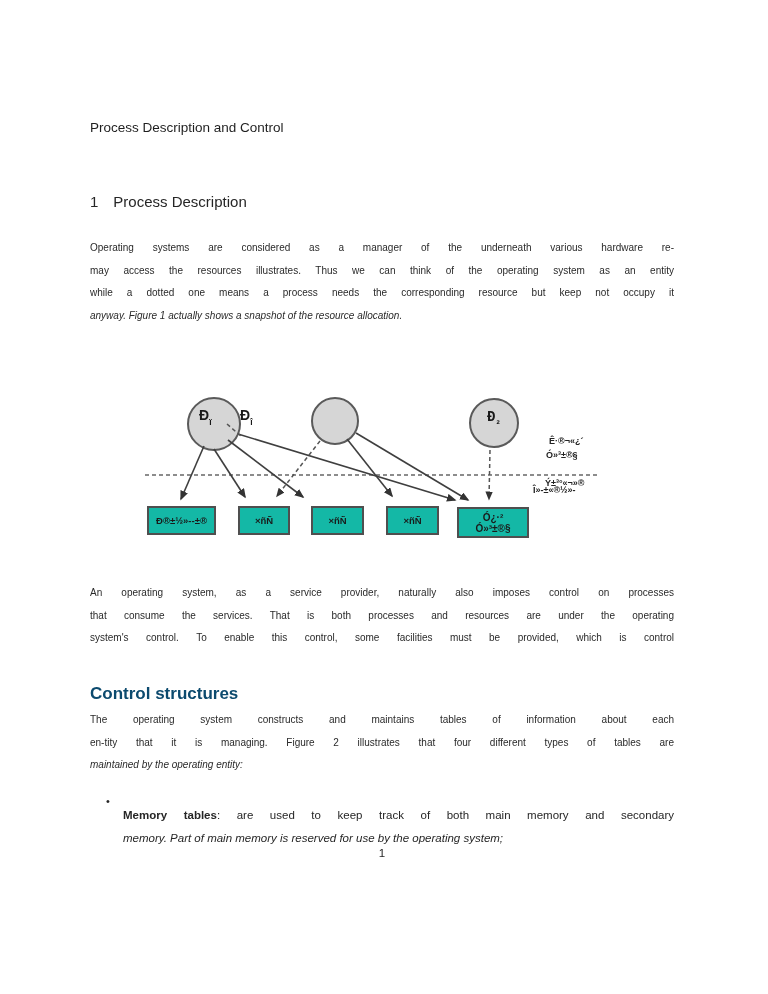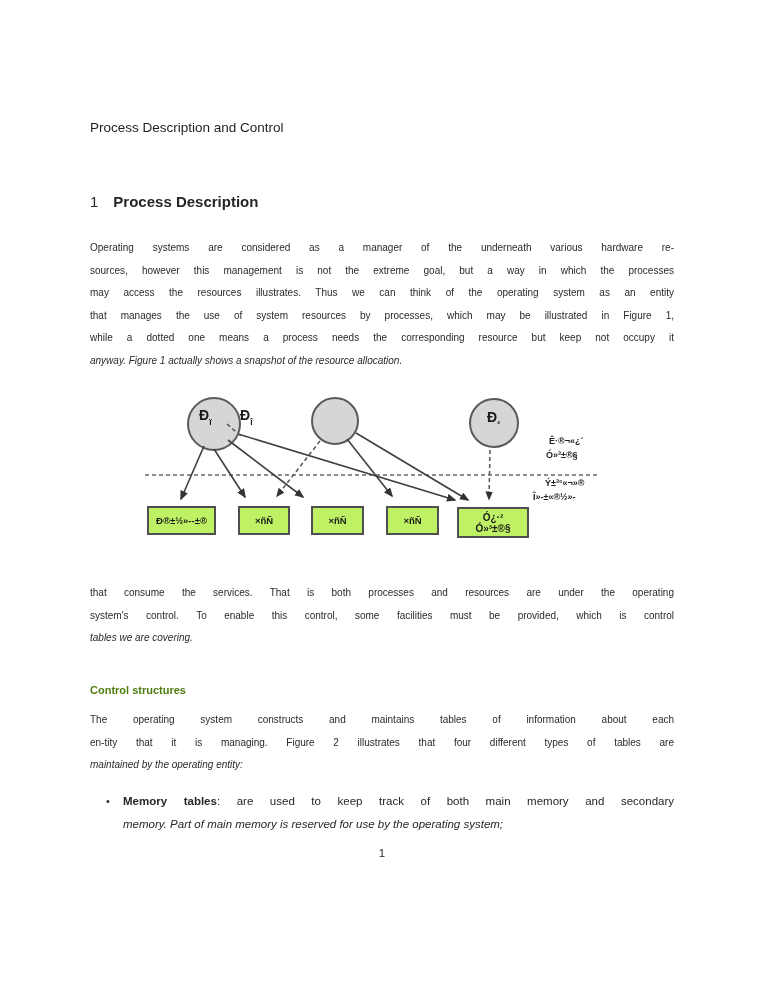--- a/index.html
+++ b/index.html
@@ -5,57 +5,55 @@
   html,body{margin:0;padding:0;}
   body{
     width:768px;height:994px;background:#ffffff;position:relative;
     font-family:"Liberation Sans", sans-serif;color:#262626;
     -webkit-font-smoothing:antialiased;
   }
   .abs{position:absolute;}
   .doc-title{left:90px;top:120px;font-size:13.5px;color:#1f1f1f;}
   .sec-heading{left:90px;top:193px;font-size:15px;}
   .sec-num{font-weight:400;display:inline-block;margin-right:15px;}
-  .sec-name{font-weight:700;}
+  .sec-name{font-weight:400;}
   .textblock{left:90px;width:584px;font-size:10px;line-height:22.5px;color:#2a2a2a;}
   .jline{text-align:justify;text-align-last:justify;white-space:normal;}
   .jlast{text-align:left;text-align-last:left;font-style:italic;}
-  .ctrl-heading{left:90px;top:684px;font-size:11px;font-weight:700;color:#4d7c0f;}
+  .ctrl-heading{left:90px;top:684px;font-size:17px;font-weight:700;color:#0c4a6e;}
   .bullet-row{left:103px;top:790px;width:571px;display:flex;font-size:11.5px;line-height:22.5px;}
   .bullet-marker{flex:none;width:17px;padding-left:3px;font-size:11px;}
-  .bullet-body{flex:1;}
+  .bullet-body{flex:1;margin-top:14px;}
   .bold{font-weight:700;}
   .pagenum{left:90px;top:847px;width:584px;text-align:center;font-size:11.5px;}
 
   
   .figure{left:0;top:393px;width:664px;height:160px;}
   .figure svg{position:absolute;left:0;top:0;}
   .resbox{
-    position:absolute;background:#bef264;border:2px solid #4f4f4f;box-sizing:border-box;
+    position:absolute;background:#14b8a6;border:2px solid #4f4f4f;box-sizing:border-box;
     display:flex;flex-direction:column;align-items:center;justify-content:center;
     font-size:9.5px;font-weight:700;color:#1a1a1a;line-height:11px;text-align:center;
   }
   .plabel{position:absolute;font-weight:700;color:#1a1a1a;font-size:14px;line-height:14px;}
   .psub{font-size:8.5px;vertical-align:-5px;font-weight:700;}
   .annot{position:absolute;font-size:9px;font-weight:700;color:#222;line-height:10px;}
 </style>
 </head>
 <body>
 
 <div class="abs doc-title">Process Description and Control</div>
 
 <div class="abs sec-heading">
   <span class="sec-num">1</span><span class="sec-name">Process Description</span>
 </div>
 
 <div class="abs textblock" style="top:237px;">
   <div class="jline">Operating systems are considered as a manager of the underneath various hardware re-</div>
-  <div class="jline">sources, however this management is not the extreme goal, but a way in which the processes</div>
   <div class="jline">may access the resources illustrates. Thus we can think of the operating system as an entity</div>
-  <div class="jline">that manages the use of system resources by processes, which may be illustrated in Figure 1,</div>
   <div class="jline">while a dotted one means a process needs the corresponding resource but keep not occupy it</div>
   <div class="jline jlast">anyway. Figure 1 actually shows a snapshot of the resource allocation.</div>
 </div>
 
 <div class="abs figure">
   <svg width="768" height="160" viewBox="0 0 768 160">
     <defs>
       <marker id="ah" markerWidth="7" markerHeight="6" refX="5" refY="2.5" orient="auto">
         <path d="M0,0 L6,2.5 L0,5 z" fill="#333"></path>
       </marker>
@@ -84,21 +82,21 @@
       <line x1="227" y1="31" x2="242" y2="44"></line>
     </g>
   </svg>
 
   <div class="plabel" style="left:199px;top:15px;">
     <span>Ð</span><span class="psub">ï</span>
   </div>
   <div class="plabel" style="left:240px;top:15px;">
     <span>Ð</span><span class="psub">î</span>
   </div>
-  <div class="plabel" style="left:487px;top:17px;">
+  <div class="plabel" style="left:487px;top:17px;font-family:Liberation Mono, monospace;">
     <span>Ð</span><span class="psub">²</span>
   </div>
 
   <div class="resbox" style="left:147px;top:113px;width:69px;height:29px;">
     <span>Ð®±½»--±®</span>
   </div>
   <div class="resbox" style="left:238px;top:113px;width:52px;height:29px;">
     <span>×ñÑ</span>
   </div>
   <div class="resbox" style="left:311px;top:113px;width:53px;height:29px;">
@@ -108,27 +106,27 @@
     <span>×ñÑ</span>
   </div>
   <div class="resbox" style="left:457px;top:114px;width:72px;height:31px;font-size:10px;">
     <span>Ó¿·²</span>
     <span>Ó»³±®§</span>
   </div>
 
   <div class="annot" style="left:549px;top:43px;">Ê·®¬«¿´</div>
   <div class="annot" style="left:546px;top:57px;">Ó»³±®§</div>
   <div class="annot" style="left:545px;top:85px;">Ý±³°«¬»®</div>
-  <div class="annot" style="left:533px;top:99px;">Î»-±«®½»-</div>
+  <div class="annot" style="left:533px;top:92px;">Î»-±«®½»-</div>
 </div>
 
 <div class="abs textblock" style="top:582px;">
+  <div class="jline">An operating system, as a service provider, naturally also imposes control on processes</div>
   <div class="jline">that consume the services. That is both processes and resources are under the operating</div>
   <div class="jline">system's control. To enable this control, some facilities must be provided, which is control</div>
-  <div class="jline jlast">tables we are covering.</div>
 </div>
 
 <div class="abs ctrl-heading">Control structures</div>
 
 <div class="abs textblock" style="top:709px;">
   <div class="jline">The operating system constructs and maintains tables of information about each</div>
   <div class="jline">en-tity that it is managing. Figure 2 illustrates that four different types of tables are</div>
   <div class="jline jlast">maintained by the operating entity:</div>
 </div>
 

